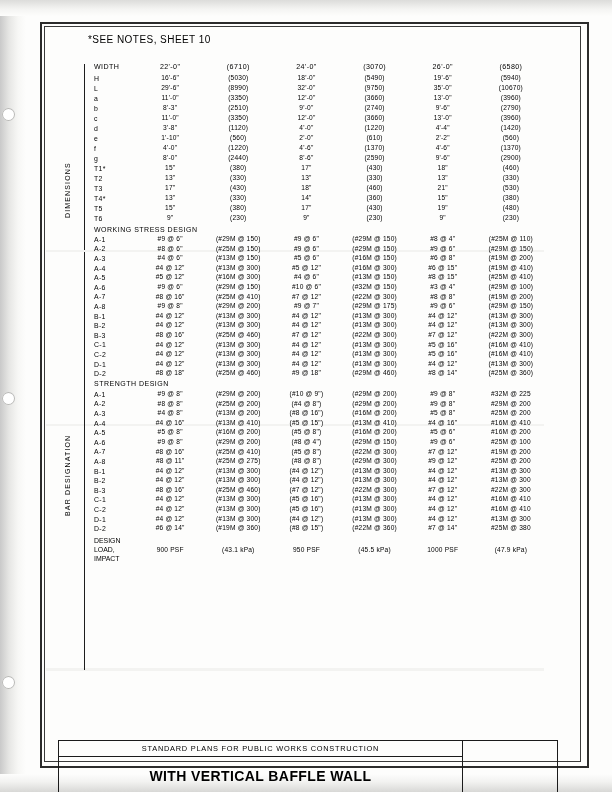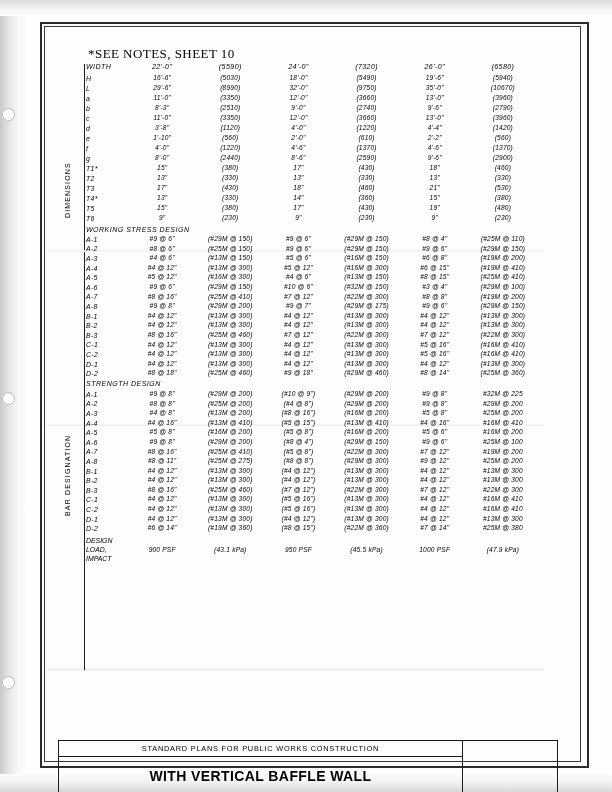--- a/index.html
+++ b/index.html
@@ -65,34 +65,33 @@
   .border-inner {
     position: absolute;
     left: 44px; top: 26px;
     width: 535px; height: 734px;
     border: 1px solid #3a3a3a;
   }
 
   
   .note {
     position: absolute;
-    left: 88px; top: 46px;
-    font-size: 13px;
+    left: 88px; top: 34px;
+    font-size: 10px;
     letter-spacing: .45px;
     white-space: nowrap;
-    font-family: Liberation Serif, serif;
+    font-family: Liberation Sans, sans-serif;
   }
 
   
   .tbl-wrap {
     position: absolute;
-    left: 86px;
+    left: 94px;
     top: 62px;
     width: 455px;
-    font-style: italic;
   }
   table.main {
     border-collapse: collapse;
     table-layout: fixed;
     width: 455px;
     font-size: 6.6px;
     line-height: 1.02;
   }
   table.main td, table.main th {
     border: 0;
@@ -227,23 +226,23 @@
         <col class="c-imp">
           <col class="c-met">
         <col class="c-imp">
           <col class="c-met">
       </colgroup>
 
       <tbody>
         <tr class="row-h">
           <td class="c-lbl bL bR bTh bB hdr-txt">WIDTH</td>
           <td class="c-imp bTh bB hdr-txt">22'-0"</td>
-          <td class="c-met bR bTh bB hdr-txt">(5590)</td>
+          <td class="c-met bR bTh bB hdr-txt">(6710)</td>
           <td class="c-imp bTh bB hdr-txt">24'-0"</td>
-          <td class="c-met bR bTh bB hdr-txt">(7320)</td>
+          <td class="c-met bR bTh bB hdr-txt">(3070)</td>
           <td class="c-imp bTh bB hdr-txt">26'-0"</td>
           <td class="c-met bR bTh bB hdr-txt">(6580)</td>
         </tr>
       </tbody>
 
       <tbody id="dim-body">
           <tr class="row-d">
             <td class="c-lbl bL bR lbl-txt">H</td>
             <td class="c-imp val">16'-6"</td>
             <td class="c-met bR val">(5030)</td>

